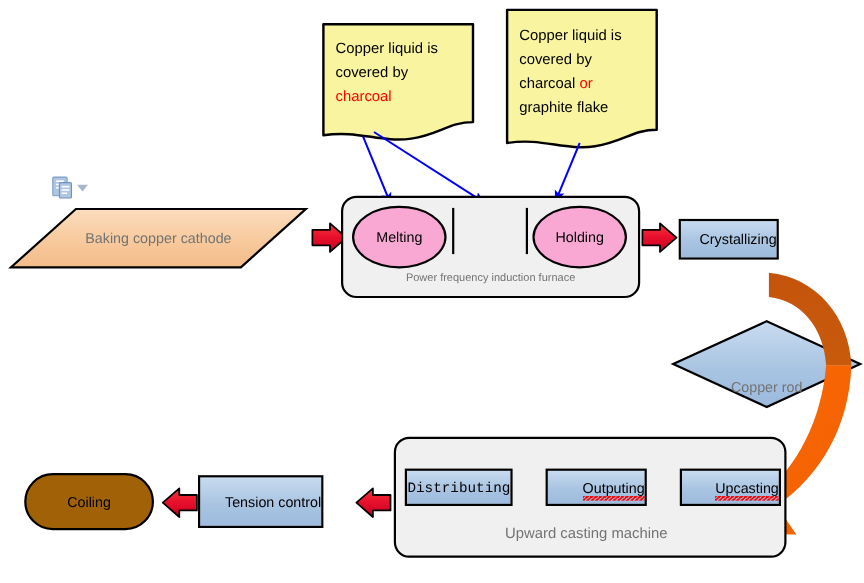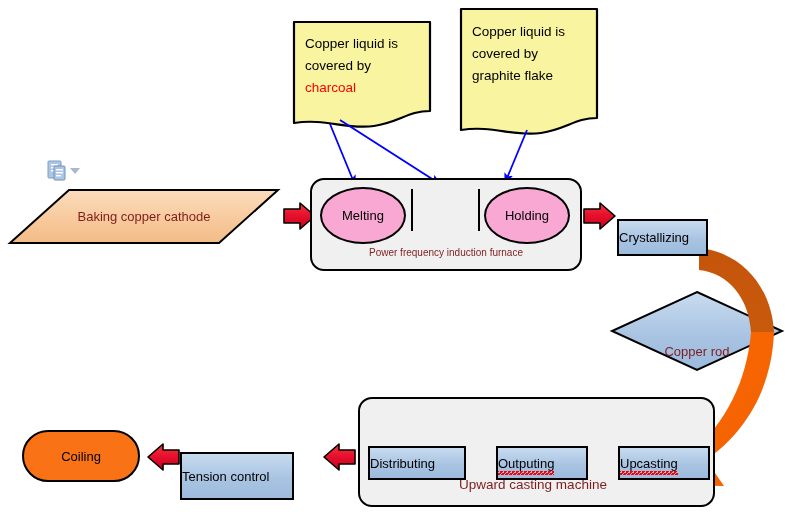--- a/index.html
+++ b/index.html
@@ -18,21 +18,21 @@
     overflow: hidden;
   }
 
   
   .lbl {
     position: absolute;
     display: flex;
     align-items: center;
     justify-content: center;
     text-align: center;
-    color: #7f1d1d;
+    color: #737373;
     font-size: 13px;
     line-height: 1.35;
     white-space: pre;
     pointer-events: none;
   }
 
   
   .note-text {
     position: absolute;
     color: #000000;
@@ -43,24 +43,23 @@
   .note-red { color: #ff0000; }
 
   
   .blue-box {
     position: absolute;
     background: linear-gradient(to bottom, #c7dbef 0%, #a9c4e2 55%, #9dbbdd 100%);
     border: 2px solid #000000;
     box-sizing: border-box;
     display: flex;
     align-items: center;
-    justify-content: flex-start;
-    font-size: 13px;
-    color: #000000;
-    margin-top: 20px;
+    justify-content: flex-end;
+    font-size: 13px;
+    color: #000000;
   }
   .spellwrap { position: relative; display: inline-block; }
   .spell {
     position: absolute;
     left: 0; right: 0; bottom: -4px;
     height: 4px;
     background-image:
       repeating-linear-gradient(135deg, #ff0000 0 1.2px, rgba(255,0,0,0) 1.2px 2.4px);
     background-size: 4px 4px;
     background-repeat: repeat-x;
@@ -92,21 +91,21 @@
     display: flex;
     align-items: center;
     justify-content: center;
     font-size: 13px;
     color: #000000;
   }
 
   
   .stadium {
     position: absolute;
-    background: #f97316;
+    background: #a16207;
     border: 2px solid #000000;
     border-radius: 40px;
     box-sizing: border-box;
     display: flex;
     align-items: center;
     justify-content: center;
     font-size: 13px;
     color: #000000;
   }
 
@@ -214,20 +213,23 @@
 
   <div class="note-text" style="left:305px; top:33px; width:120px;">
     <div>Copper liquid is</div>
     <div>covered by</div>
     <div class="note-red">charcoal</div>
   </div>
 
   <div class="note-text" style="left:472px; top:21px; width:122px;">
     <div>Copper liquid is</div>
     <div>covered by</div>
+    <div>
+      <span>charcoal </span><span class="note-red">or</span>
+    </div>
     <div>graphite flake</div>
   </div>
 
   <div class="group-box" style="left:310px; top:178px; width:272px; height:93px;"></div>
   <div class="vtick" style="left:411px; top:189px; height:42px;"></div>
   <div class="vtick" style="left:478px; top:189px; height:42px;"></div>
   <div class="ellipse" style="left:320px; top:187px; width:86px; height:57px;">
     <span>Melting</span>
   </div>
   <div class="ellipse" style="left:484px; top:187px; width:86px; height:57px;">
@@ -237,21 +239,21 @@
 
   <div class="blue-box" style="left:617px; top:199px; width:91px; height:37px;">
     <span>Crystallizing</span>
   </div>
 
   <div class="lbl" style="left:637px; top:320px; width:120px; height:22px;margin-top:21px;">Copper rod</div>
 
   <div class="group-box" style="left:358px; top:397px; width:357px; height:110px;"></div>
   <div class="lbl" style="left:374px; top:474px; width:318px; height:22px; font-size:13.5px;">Upward casting machine</div>
 
-  <div class="blue-box" style="left:368px; top:426px; width:98px; height:34px;">
+  <div class="blue-box" style="left:368px; top:426px; width:98px; height:34px;font-family:Liberation Mono, monospace;">
     <span>Distributing</span>
   </div>
 
   <div class="blue-box" style="left:618px; top:426px; width:92px; height:34px;">
     <span class="spellwrap">
       <span>Upcasting</span>
       <span class="spell"></span>
     </span>
   </div>
 

